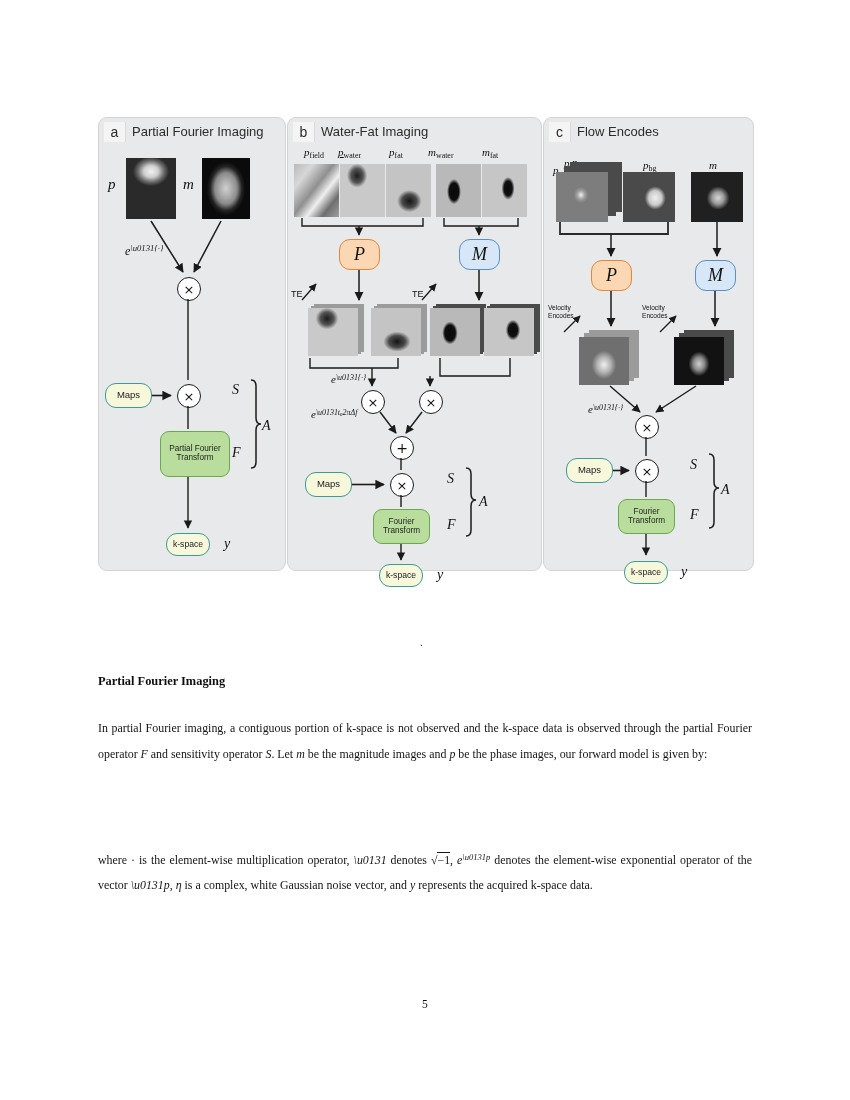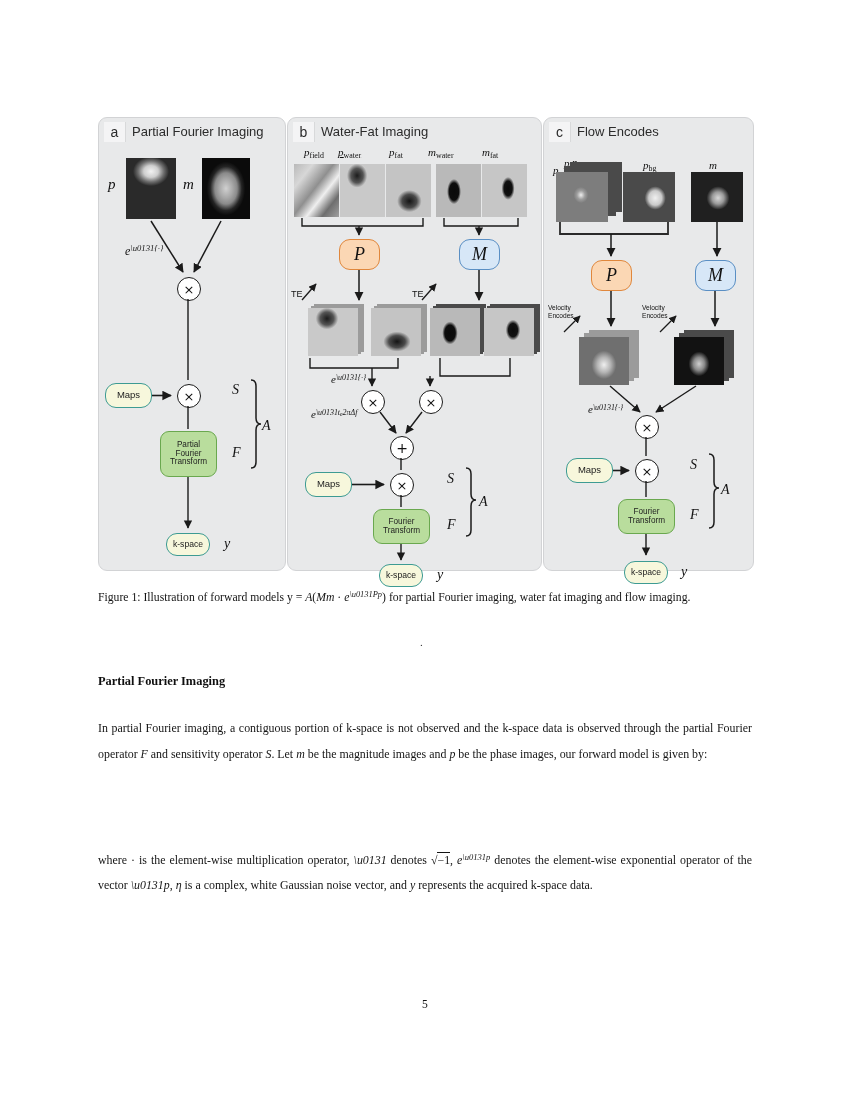--- a/index.html
+++ b/index.html
@@ -205,21 +205,21 @@
       <span class="mi" style="left:26px;top:125px;font-size:12px;">e<span class="sup"><i class="v">\u0131</i>{·}</span></span>
 
       <div class="op" style="left:78px;top:159px;">×</div>
 
       <div class="node node-maps" style="left:6px;top:265px;">
         <span>Maps</span>
       </div>
 
       <div class="op" style="left:78px;top:266px;">×</div>
 
-      <div class="node node-green" style="left:61px;top:313px;width:57px;height:46px;border-radius:9px;">
+      <div class="node node-green" style="left:61px;top:313px;width:70px;height:46px;border-radius:9px;">
         <span>Partial Fourier Transform</span>
       </div>
 
       <div class="node node-kspace" style="left:67px;top:415px;">
         <span>k-space</span>
       </div>
 
       <span class="mi" style="left:133px;top:264px;font-size:14px;">S</span>
       <span class="mi" style="left:133px;top:327px;font-size:14px;">F</span>
       <span class="mi" style="left:163px;top:300px;font-size:14px;">A</span>
@@ -423,24 +423,20 @@
         <path d="M152,268 L112,294" stroke="#1a1a1a" stroke-width="1.4" fill="none" marker-end="url(#arc)"></path>
         <path d="M102,319 L102,338" stroke="#1a1a1a" stroke-width="1.4" fill="none"></path>
         <path d="M69,352.5 L85,352.5" stroke="#1a1a1a" stroke-width="1.6" fill="none" marker-end="url(#arc)"></path>
         <path d="M102,363 L102,379" stroke="#1a1a1a" stroke-width="1.4" fill="none"></path>
         <path d="M102,416 L102,437" stroke="#1a1a1a" stroke-width="1.4" fill="none" marker-end="url(#arc)"></path>
         <path d="M165,336 q5,0 5,6 L170,364 q0,6 5,6 q-5,0 -5,6 L170,404 q0,6 -5,6" stroke="#1a1a1a" stroke-width="1.5" fill="none"></path>
       </svg>
     </div>
   </div>
 
-  <div class="caption">
-    <span>Figure 1:</span>
-    Illustration of forward models y&nbsp;=&nbsp;<i class="v">A</i>(<i class="v">Mm</i>&nbsp;·&nbsp;<i class="v">e</i><span class="sup"><i class="v">\u0131Pp</i></span>) for partial Fourier imaging, water fat imaging and flow imaging.
-  </div>
   <span class="dot">.</span>
 
   <div class="h-sec">Partial Fourier Imaging</div>
 
   <div class="para" id="para1">
     In partial Fourier imaging, a contiguous portion of k-space is not observed and the k-space data is observed through the partial Fourier operator <i class="v">F</i> and sensitivity operator <i class="v">S</i>. Let <i class="v">m</i> be the magnitude images and <i class="v">p</i> be the phase images, our forward model is given by:
   </div>
 
 
   <div class="para" id="para2">

